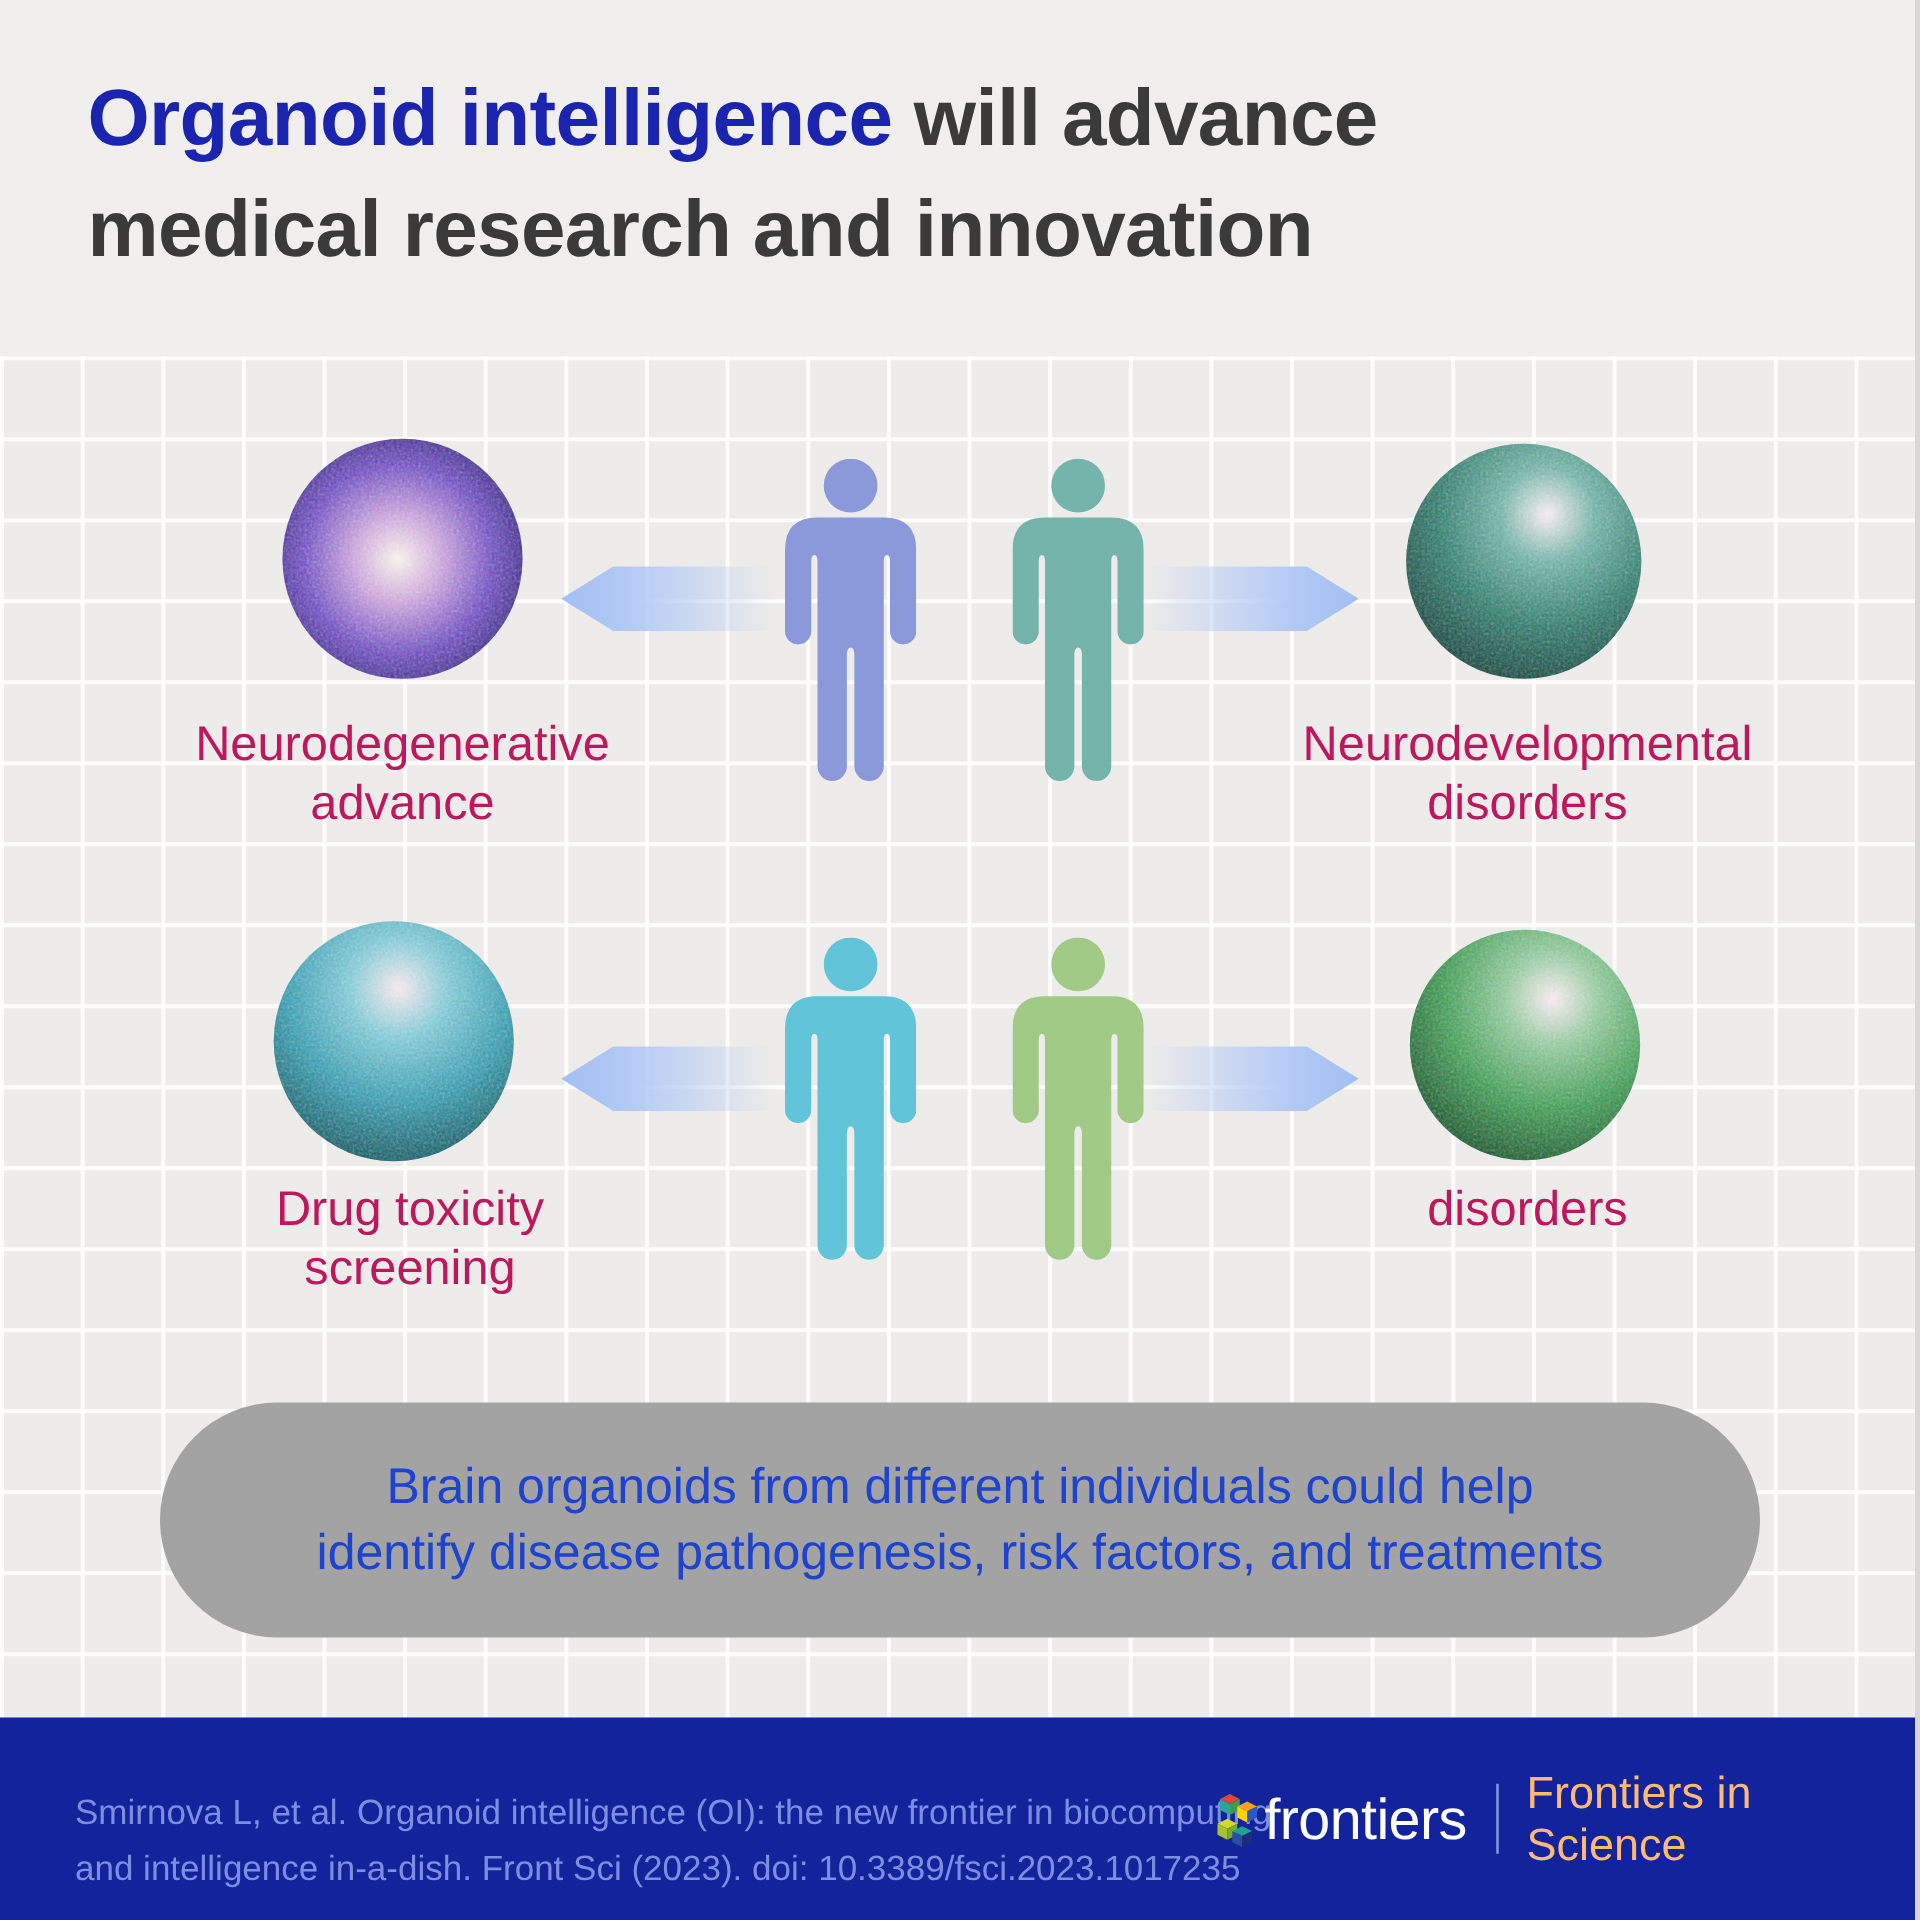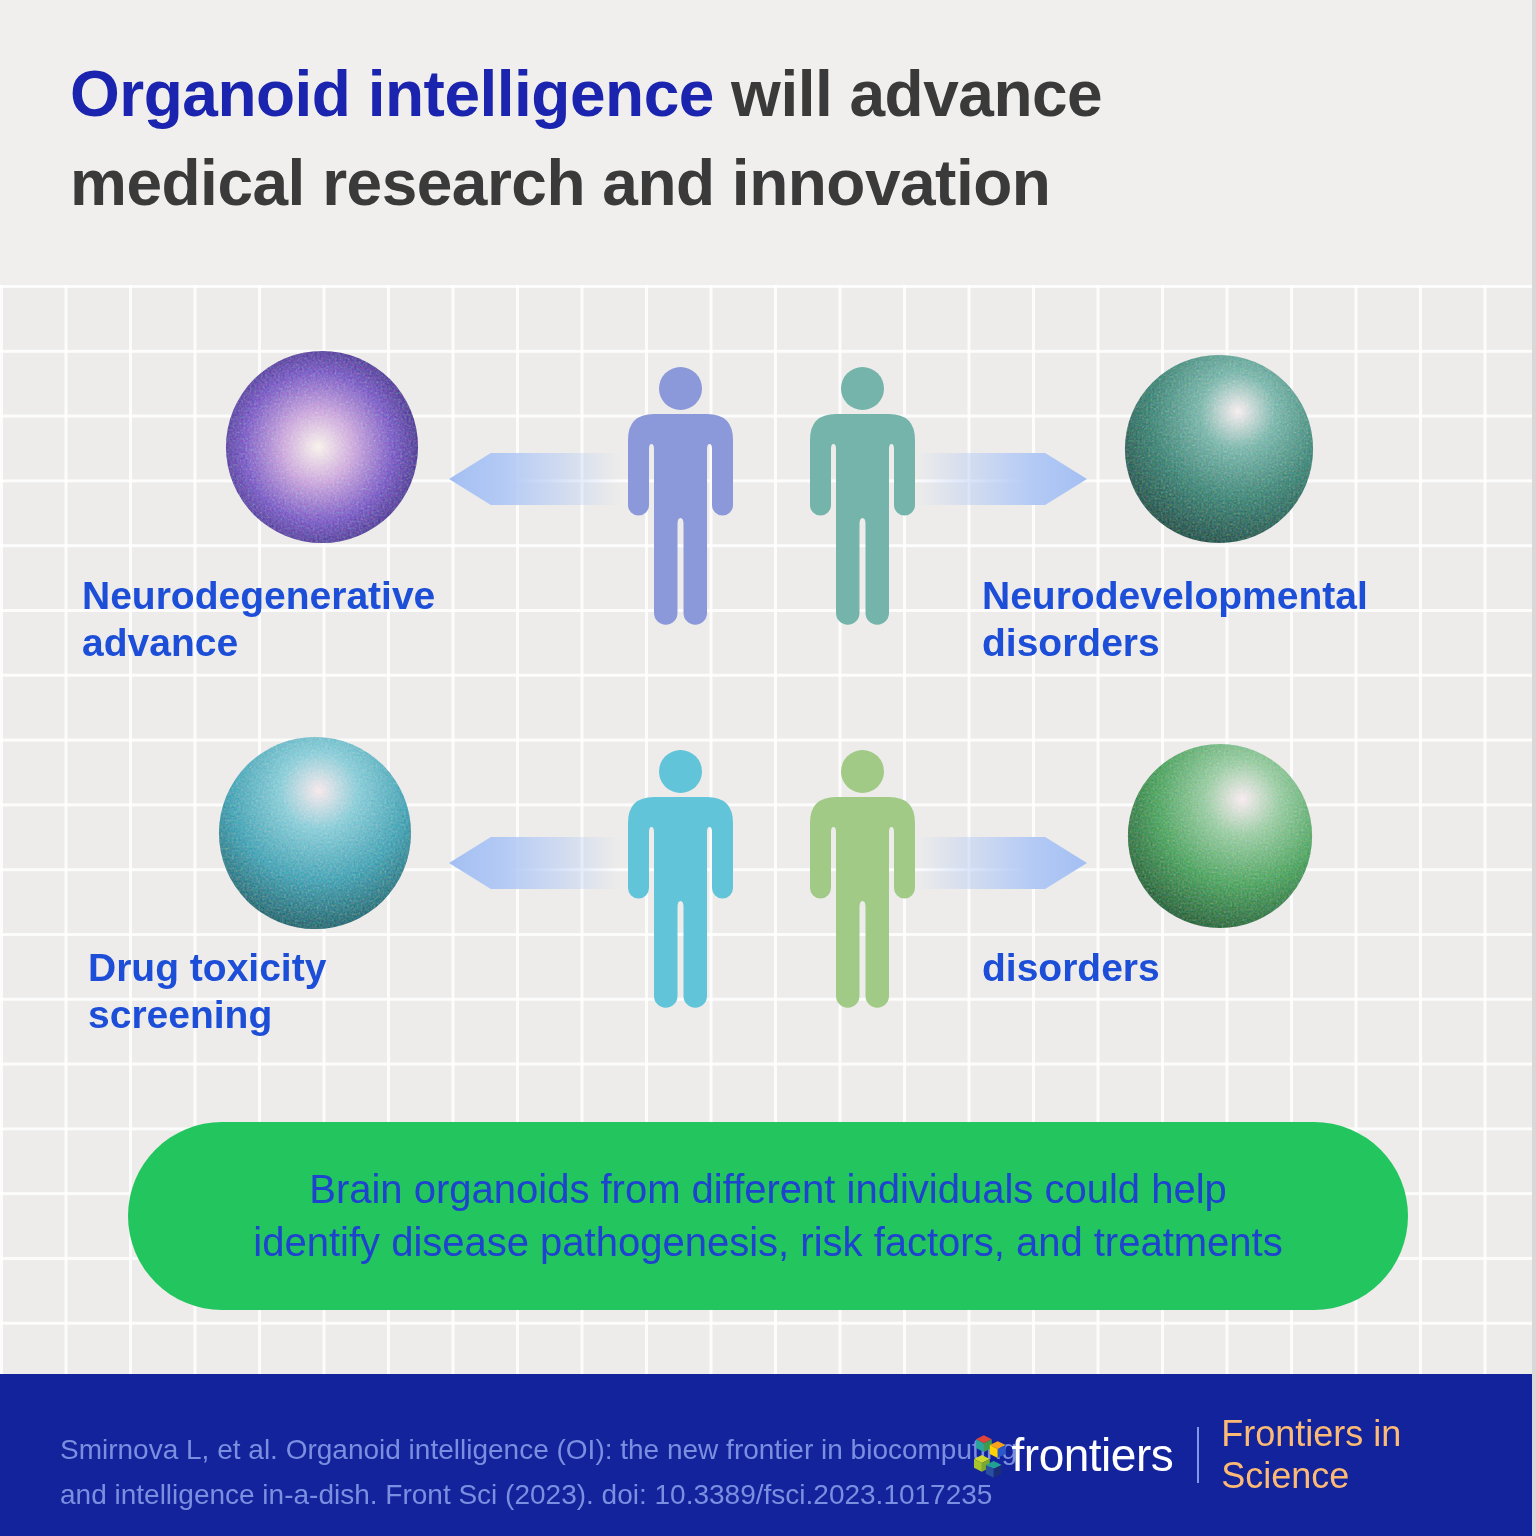--- a/index.html
+++ b/index.html
@@ -32,27 +32,27 @@
   .arrow-right{
     clip-path:polygon(100% 50%,77% 0,0 0,0 100%,77% 100%);
     background:linear-gradient(to left,#a3bff2 0,#b4caf5 30%,rgba(218,230,252,0) 94%);
   }
   
   .organoid{position:absolute;}
   .speckle{opacity:.55;mix-blend-mode:hard-light;}
   .person{position:absolute;}
   
   .olabel{
-    position:absolute;width:480px;
-    font-size:39px;line-height:47px;font-weight:700;color:#1d4ed8;
+    position:absolute;width:480px;text-align:center;
+    font-size:39px;line-height:47px;font-weight:400;color:#be185d;
   }
   
   .pill{
     position:absolute;left:128px;top:1122px;width:1280px;height:188px;
-    background:#22c55e;border-radius:94px;
+    background:#a3a3a3;border-radius:94px;
     display:flex;align-items:center;justify-content:center;
   }
   .pill-text{
     text-align:center;font-size:40px;line-height:53px;font-weight:500;color:#1d43cf;
   }
   
   .footer{
     position:absolute;left:0;top:1374px;width:1536px;height:162px;background:#12239c;
   }
   .citation{

